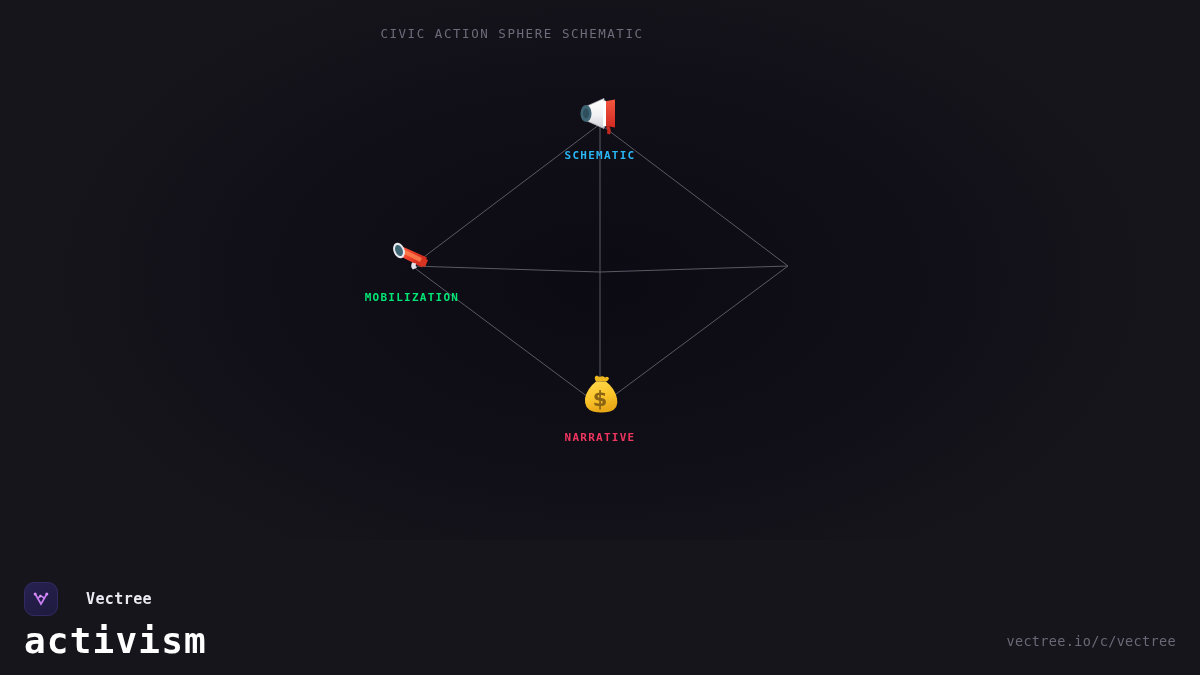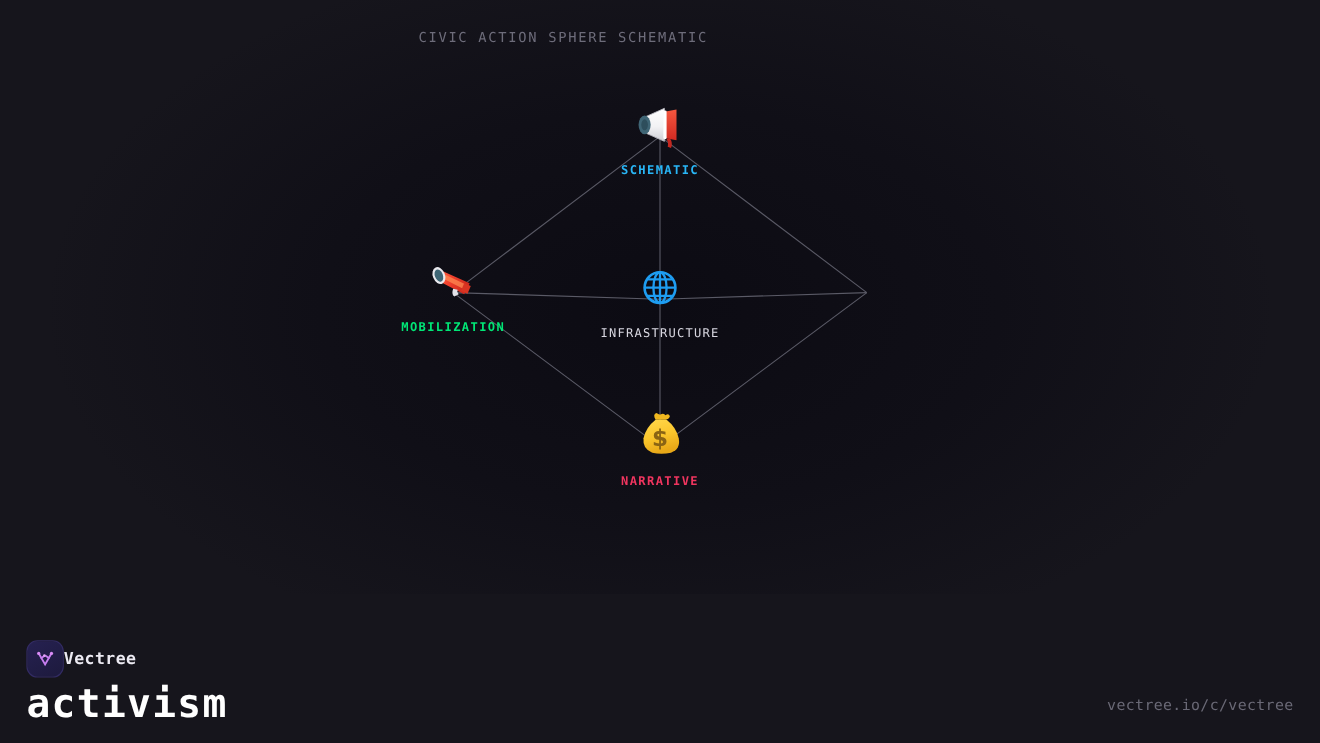--- a/index.html
+++ b/index.html
@@ -85,21 +85,21 @@
     left: 0; bottom: 0;
     width: 1200px;
     height: 135px;
   }
   .brand-row {
     position: absolute;
     left: 24px;
     top: 42px;
     display: flex;
     align-items: center;
-    gap: 0;
+    gap: 28px;
   }
   .brand-logo {
     width: 34px; height: 34px;
     border-radius: 10px;
     background: linear-gradient(150deg, #262151 0%, #1d1a3d 100%);
     border: 1px solid #322b63;
     display: flex;
     align-items: center;
     justify-content: center;
   }
@@ -192,33 +192,20 @@
         <path d="M16 19 L37 29 L35 33 L14.5 22.5 Z" fill="#ff8a52" opacity="0.75"></path>
         <ellipse cx="13" cy="21" rx="5.5" ry="8" fill="#e9e9ee" transform="rotate(-22 13 21)"></ellipse>
         <ellipse cx="13" cy="21" rx="3.6" ry="5.8" fill="#3e6675" transform="rotate(-22 13 21)"></ellipse>
         <path d="M36 28 l6 2.5 l-3 7 l-6 -2.5 Z" fill="#d93422"></path>
         <path d="M26 33 q-2 5 1 7 l4 -2 q-2 -2 -1 -4 Z" fill="#e3e3ea"></path>
       </svg>
     </div>
     <div class="node-label" style="color:#00e676;">MOBILIZATION</div>
   </div>
 
-  <div class="node" style="left:600px; top:272px;">
-    <div class="node-icon">
-      <svg width="38" height="38" viewBox="0 0 38 38">
-        <circle cx="19" cy="19" r="14" fill="none" stroke="#1e9df1" stroke-width="2.4"></circle>
-        <ellipse cx="19" cy="19" rx="6" ry="14" fill="none" stroke="#1e9df1" stroke-width="2.1"></ellipse>
-        <line x1="5" y1="19" x2="33" y2="19" stroke="#1e9df1" stroke-width="2.1"></line>
-        <path d="M7.6 11.5 h22.8" stroke="#1e9df1" stroke-width="1.9" fill="none"></path>
-        <path d="M7.6 26.5 h22.8" stroke="#1e9df1" stroke-width="1.9" fill="none"></path>
-        <line x1="19" y1="5" x2="19" y2="33" stroke="#1e9df1" stroke-width="2.1"></line>
-      </svg>
-    </div>
-    <div class="node-label plain" style="color:#d8d7e0;">INFRASTRUCTURE</div>
-  </div>
 
 
   <div class="node" style="left:600px; top:406px;">
     <div class="node-icon">
       <svg width="52" height="52" viewBox="0 0 52 52">
         <defs>
           <linearGradient id="bagGrad" x1="0" y1="0" x2="0.3" y2="1">
             <stop offset="0%" stop-color="#ffd84d"></stop>
             <stop offset="55%" stop-color="#fbc62c"></stop>
             <stop offset="100%" stop-color="#e8a818"></stop>

